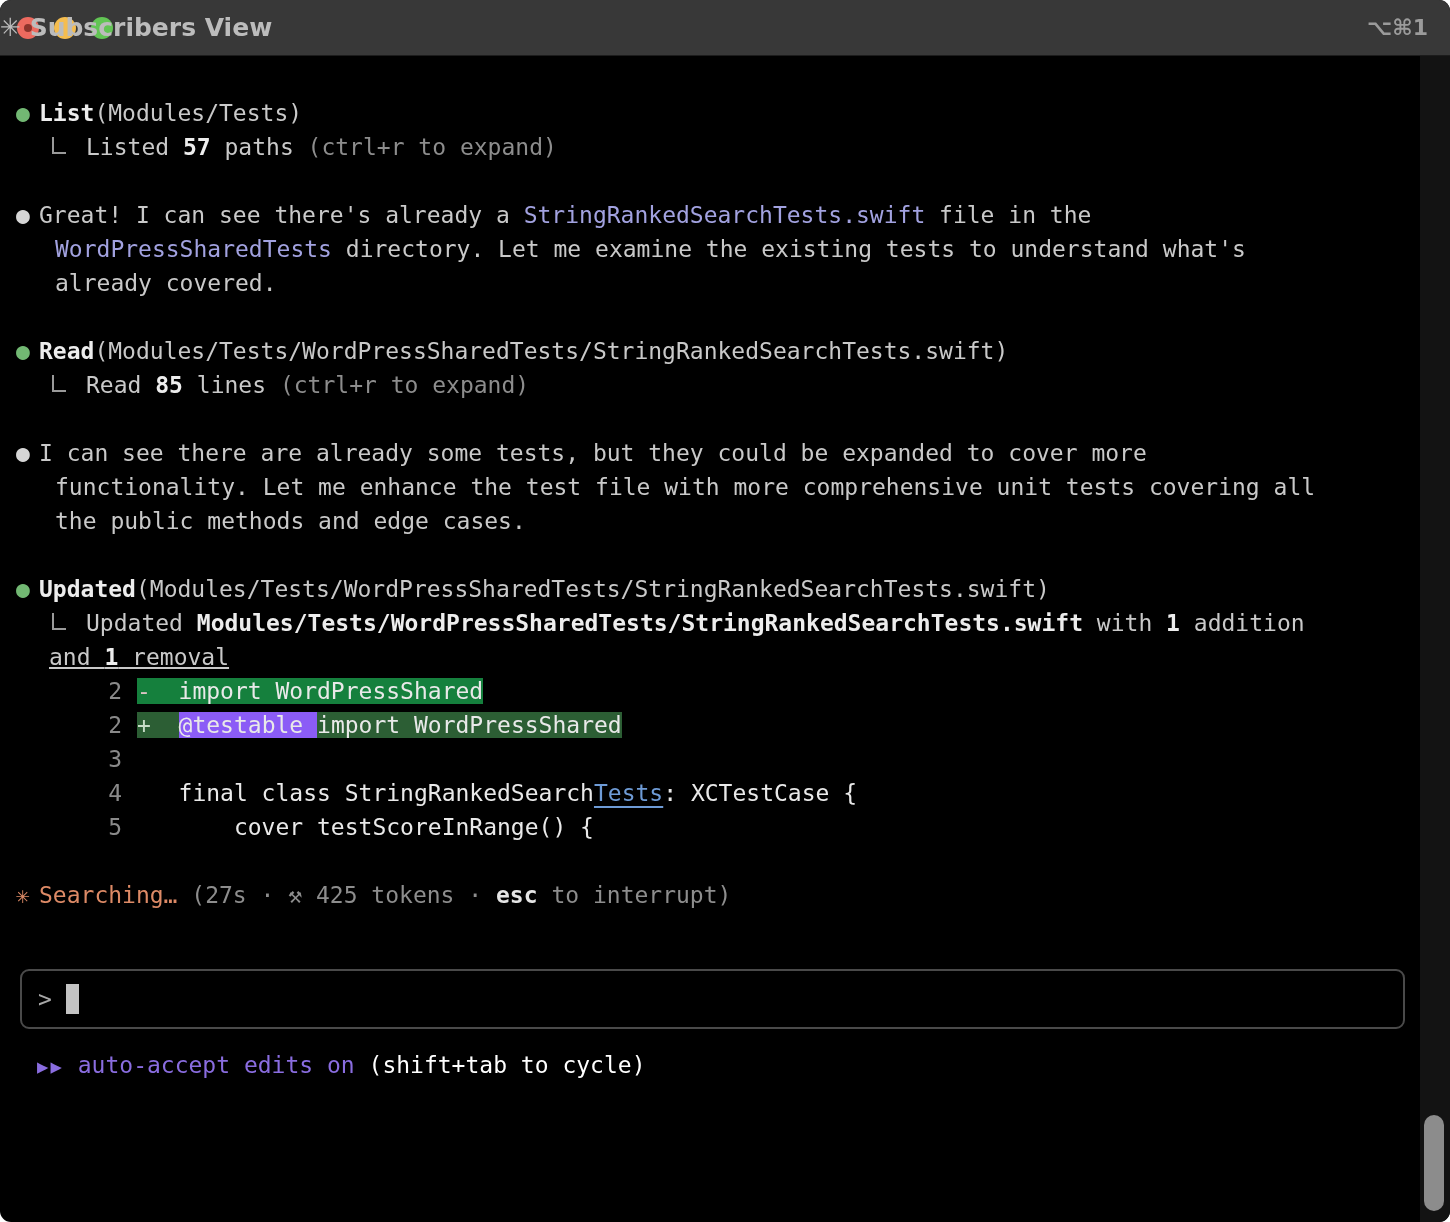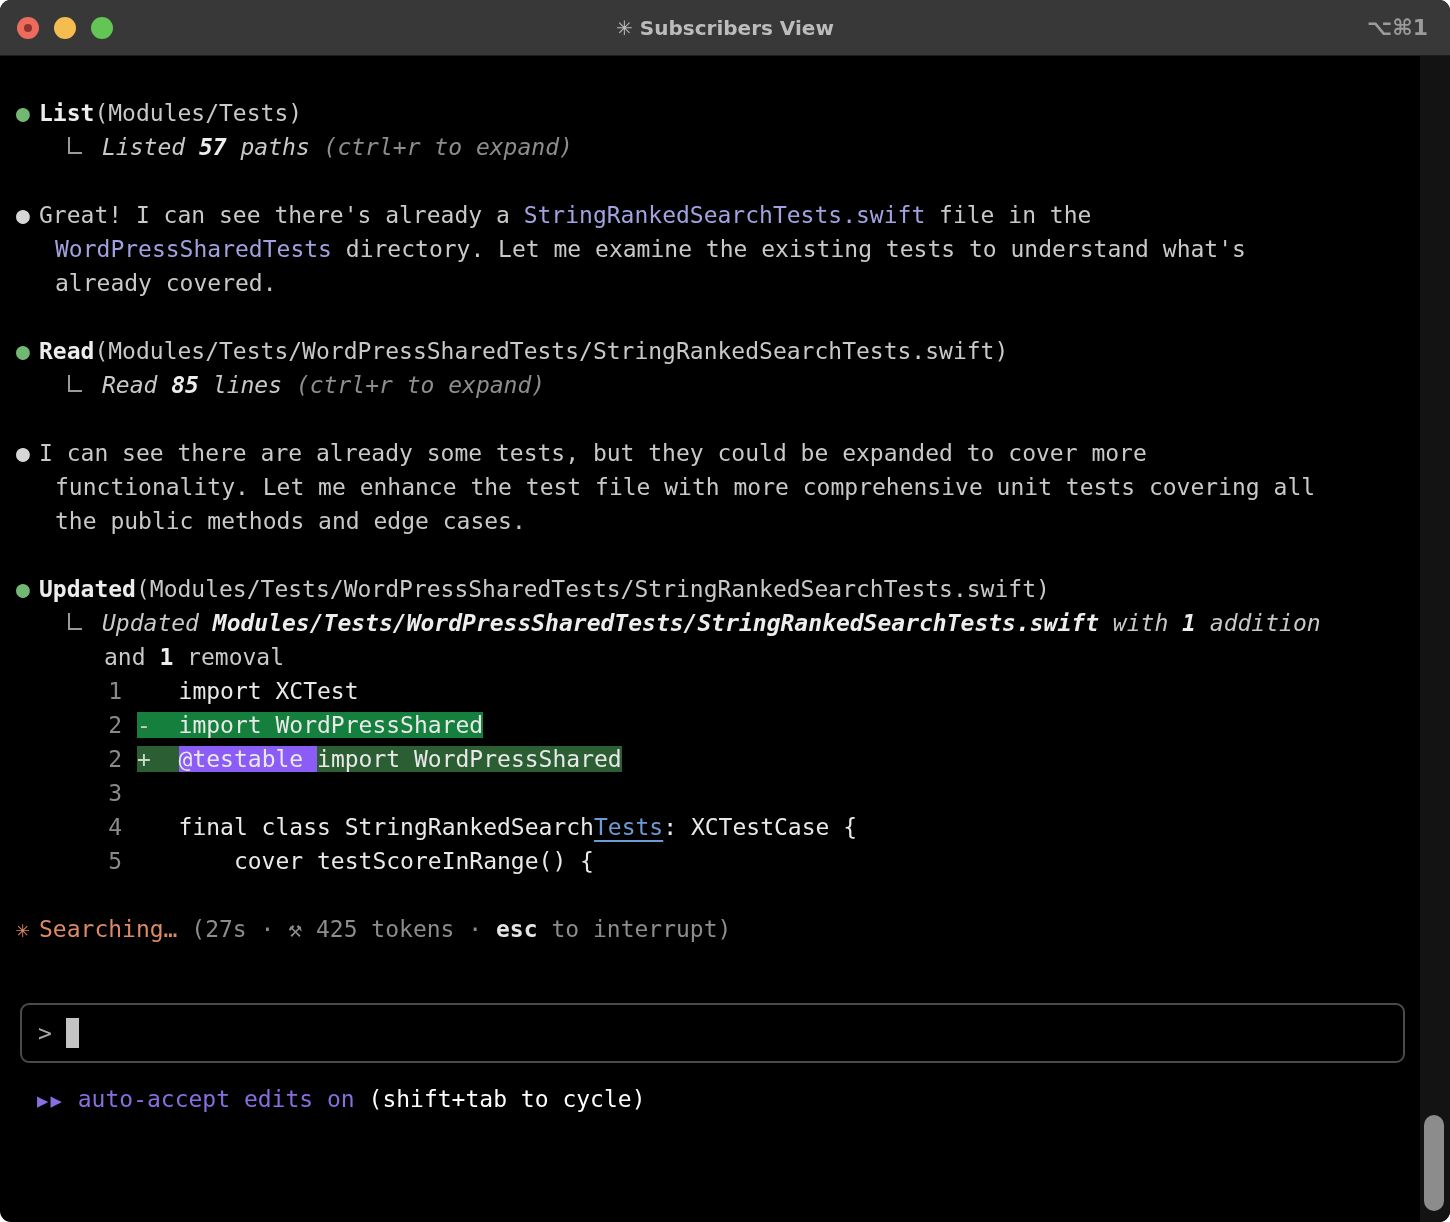--- a/index.html
+++ b/index.html
@@ -9,32 +9,32 @@
     font-family:"DejaVu Sans Mono",monospace;
   }
   
   .titlebar{position:relative;height:56px;background:#383838;border-bottom:1px solid #1c1c1c;box-sizing:border-box;}
   .traffic{position:absolute;left:17px;top:17px;display:flex;gap:15px;}
   .tl{width:22px;height:22px;border-radius:50%;}
   .tl.red{background:#ed6a5f;position:relative;}
   .tl.red::after{content:"";position:absolute;left:7px;top:7px;width:8px;height:8px;border-radius:50%;background:#8e342c;}
   .tl.yellow{background:#f5bd4f;}
   .tl.green{background:#62c554;}
-  .title{position:absolute;left:0;right:0;top:0;height:56px;line-height:56px;text-align:center;
-    font-family:"DejaVu Sans",sans-serif;font-weight:bold;font-size:20px;color:#bcbcbc;}
+  .title{position:absolute;left:0;right:0;top:0;height:56px;line-height:56px;text-align:left;
+    font-family:"DejaVu Sans",sans-serif;font-weight:bold;font-size:25px;color:#bcbcbc;}
   .shortcut{position:absolute;right:22px;top:0;height:56px;line-height:56px;
     font-family:"DejaVu Sans",sans-serif;font-weight:bold;font-size:22px;color:#9b9b9b;}
   
   .content{padding-top:40px;font-size:23px;line-height:34px;color:#c9c9c9;}
   .line{height:34px;}
   .line span{white-space:pre;}
   .ind-bullet{padding-left:16px;}
   .ind-text{padding-left:55px;}
-  .ind-result{padding-left:68px;font-style:italic;}
-  .ind-cont{padding-left:104px;}
+  .ind-result{padding-left:52px;}
+  .ind-cont{padding-left:49px;text-decoration:underline;}
   .bullet{display:inline-block;width:23px;white-space:pre;}
   .bullet.green{color:#72b873;}
   .bullet.white{color:#d6d6d6;}
   .bold{font-weight:bold;color:#ededed;}
   .dim{color:#8d8d8d;}
   .dim2{color:#ffffff;}
   .lav{color:#a2a2e0;}
   .codew{color:#e9e9e9;}
   .elbow{display:inline-block;width:12px;height:15px;border-left:2px solid #9a9a9a;border-bottom:2px solid #9a9a9a;margin-right:20px;vertical-align:1px;}
   
@@ -94,21 +94,20 @@
 
     <div class="line ind-bullet"><span class="bullet white">●</span><span>I can see there are already some tests, but they could be expanded to cover more</span></div>
     <div class="line ind-text"><span>functionality. Let me enhance the test file with more comprehensive unit tests covering all</span></div>
     <div class="line ind-text"><span>the public methods and edge cases.</span></div>
     <div class="line"></div>
 
     <div class="line ind-bullet"><span class="bullet green">●</span><span class="bold">Updated</span><span>(Modules/Tests/WordPressSharedTests/StringRankedSearchTests.swift)</span></div>
     <div class="line ind-result"><span class="elbow"></span><span>Updated </span><span class="bold">Modules/Tests/WordPressSharedTests/StringRankedSearchTests.swift</span><span> with </span><span class="bold">1</span><span> addition</span></div>
     <div class="line ind-cont"><span>and </span><span class="bold">1</span><span> removal</span></div>
 
-    <div class="line ln-row"><span class="ln">1</span><span class="codew">   import XCTest</span></div>
     <div class="line ln-row"><span class="ln">2</span><span class="del-bg"><span class="sign-del">-  </span><span>import WordPressShared</span></span></div>
     <div class="line ln-row"><span class="ln">2</span><span class="add-bg"><span class="sign-add">+  </span><span class="add-hl">@testable </span><span>import WordPressShared</span></span></div>
     <div class="line ln-row"><span class="ln">3</span></div>
     <div class="line ln-row"><span class="ln">4</span><span class="codew">   final class StringRankedSearch</span><span class="link">Tests</span><span class="codew">: XCTestCase {</span></div>
     <div class="line ln-row"><span class="ln">5</span><span class="codew">       cover testScoreInRange() {</span></div>
     <div class="line"></div>
 
     <div class="line ind-bullet"><span class="bullet status-accent">✳</span><span class="status-accent">Searching… </span><span class="dim">(27s · </span><span class="dim">⚒</span><span class="dim"> 425 tokens · </span><span class="esc">esc</span><span class="dim"> to interrupt)</span></div>
 
     <div class="composer">

